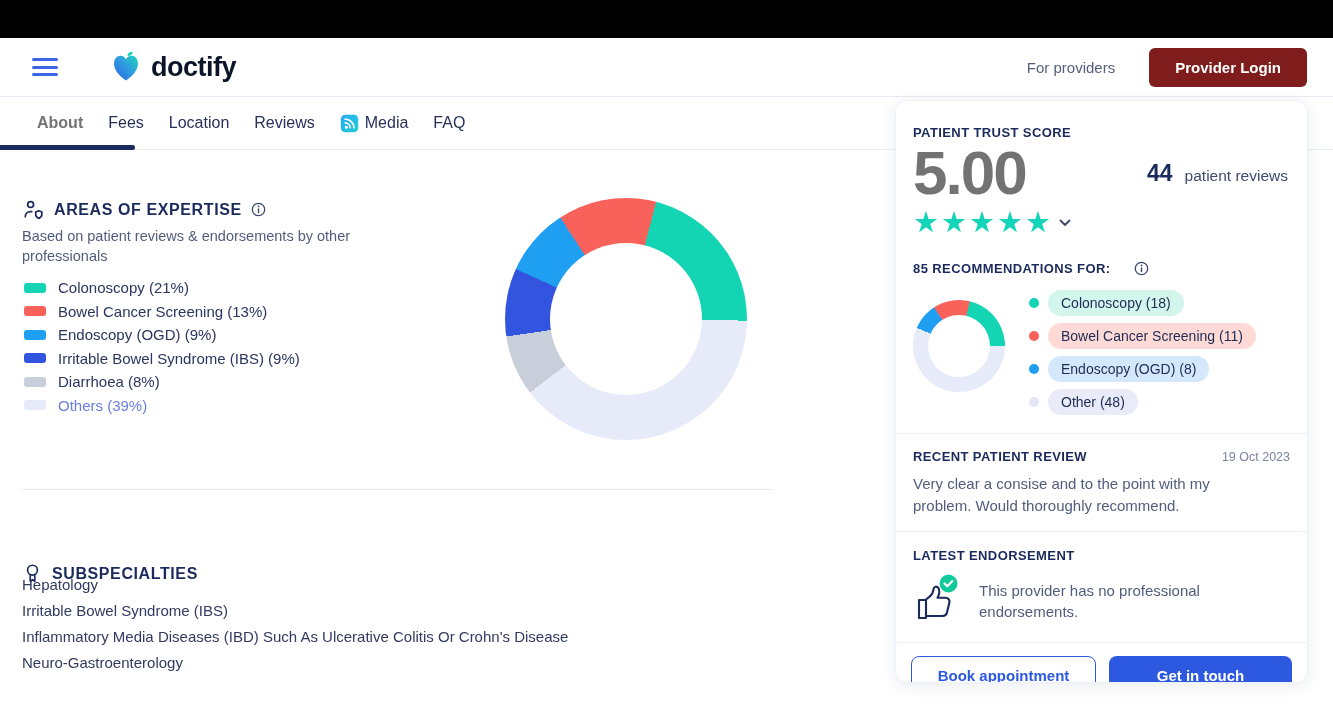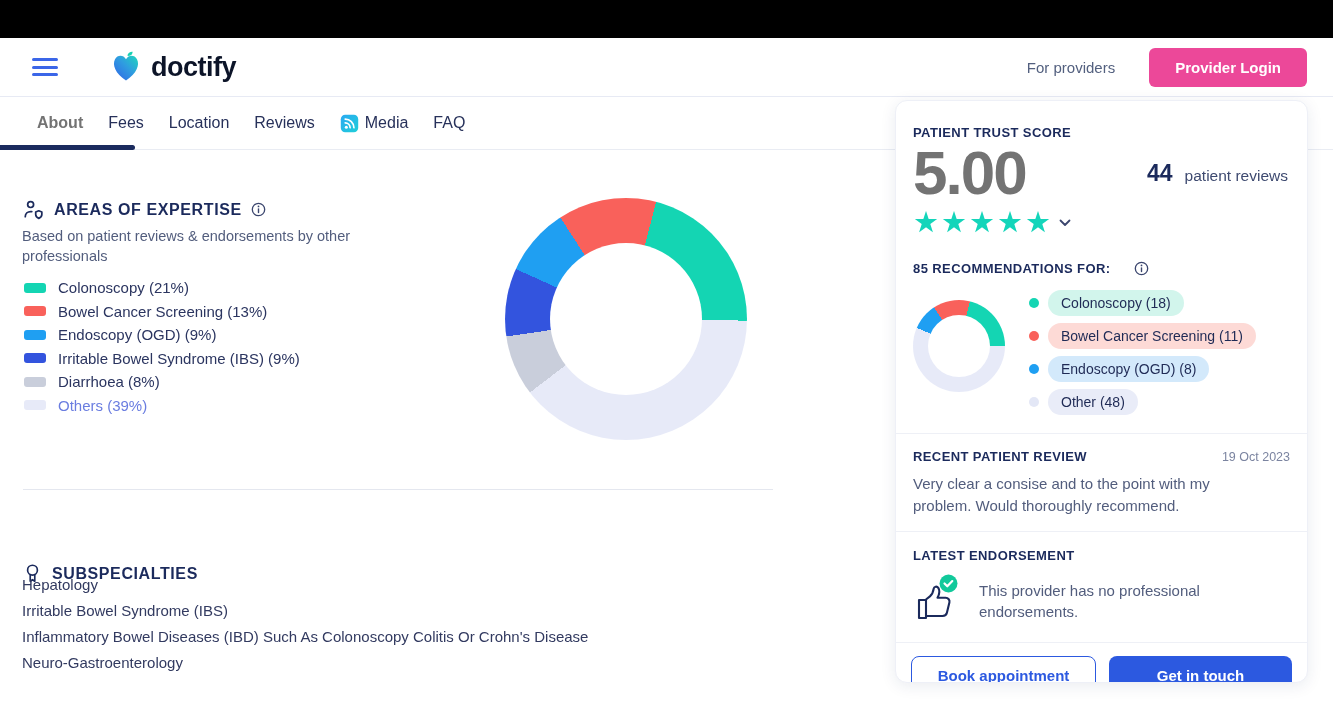--- a/index.html
+++ b/index.html
@@ -12,21 +12,21 @@
 
   
   .header { position:absolute; top:38px; left:0; width:1333px; height:59px; background:#fff;
             border-bottom:1px solid #e7eaf4; display:flex; align-items:center; padding:0 26px; }
   .hamburger { width:26px; height:18px; display:flex; flex-direction:column; justify-content:space-between; cursor:pointer; margin-left:6px; }
   .hamburger span { display:block; height:3px; border-radius:2px; background:#3b66e8; }
   .logo { display:flex; align-items:center; gap:7px; margin-left:50px; cursor:pointer; }
   .logo-text { font-size:27px; font-weight:700; color:#0c1428; letter-spacing:-0.5px; }
   .header-right { margin-left:auto; display:flex; align-items:center; gap:34px; }
   .for-providers { font-size:15px; color:#53607f; cursor:pointer; }
-  .provider-login { background:#ec4899; color:#fff; border:none; border-radius:6px; font-family:inherit;
+  .provider-login { background:#7f1d1d; color:#fff; border:none; border-radius:6px; font-family:inherit;
                     font-size:15px; font-weight:700; padding:11px 26px; cursor:pointer; }
 
   
   .tabs { position:absolute; top:97px; left:0; width:1333px; height:53px; background:#fff;
           border-bottom:1px solid #e9ecf3; display:flex; align-items:center; gap:25px; padding-left:37px; }
   .tab { font-size:16px; color:#27315a; cursor:pointer; display:flex; align-items:center; gap:6px; }
   .tab.active { color:#737373; font-weight:700; }
   .tab-indicator { position:absolute; left:0; bottom:-1px; width:135px; height:5px; background:#1b2b5e; border-radius:0 3px 3px 0; }
 
   
@@ -207,21 +207,21 @@
       <svg width="21" height="23" viewBox="0 0 24 26" fill="none" stroke="#1b2a5c" stroke-width="1.9" stroke-linecap="round" stroke-linejoin="round">
         <circle cx="12" cy="9.2" r="5.6"></circle>
         <path d="M9.4 14.2 v7.6 l2.6-1.7 2.6 1.7 v-7.6"></path>
       </svg>
     </span>
     <span class="sec-title">SUBSPECIALTIES</span>
   </div>
   <div class="subspec-list">
     <div class="subspec-item">Hepatology</div>
     <div class="subspec-item">Irritable Bowel Syndrome (IBS)</div>
-    <div class="subspec-item">Inflammatory Bowel Diseases (IBD) Such As Colonoscopy Colitis Or Crohn's Disease</div>
+    <div class="subspec-item">Inflammatory Media Diseases (IBD) Such As Ulcerative Colitis Or Crohn's Disease</div>
     <div class="subspec-item">Neuro-Gastroenterology</div>
   </div>
 
   <div class="trust-card">
 
     <div class="sec-trust">
       <div class="card-h">PATIENT TRUST SCORE</div>
       <div class="score-row">
         <span class="score">5.00</span>
         <span class="reviews">

